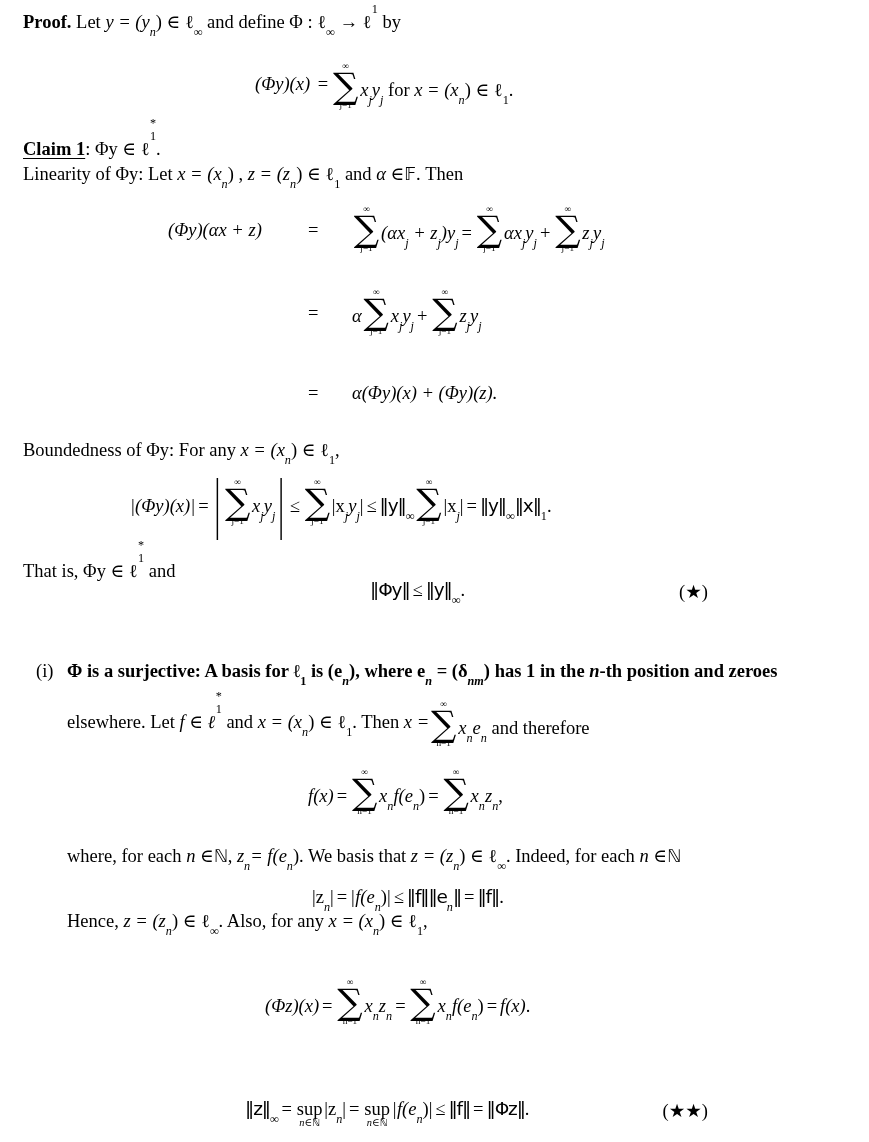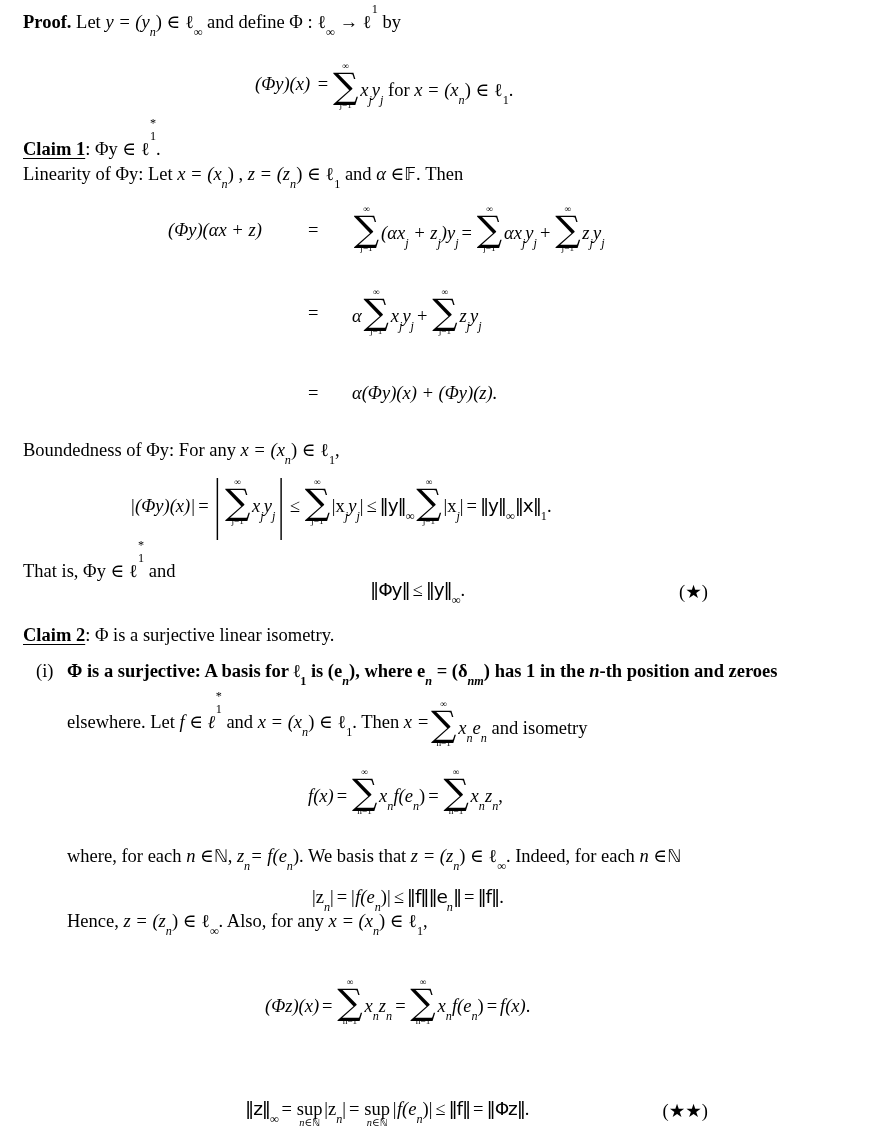--- a/index.html
+++ b/index.html
@@ -217,41 +217,37 @@
     <span>and</span>
   </div>
 
   <div class="display" style="left:370px; top:581px;">
     <span class="dbar mi">‖Φy‖</span><span class="mo">≤</span><span class="dbar mi">‖y‖</span><sub class="mup">∞</sub><span class="mup">.</span>
   </div>
   <div class="eqtag" style="top:581px;">
     <span>(★)</span>
   </div>
 
-  <div class="row body-text" style="top:626px;">
-    <span class="claim-label">Claim 2</span><span>:</span>
-    <span>Φ is a surjective linear isometry.</span>
-  </div>
 
   <div class="row item-marker" style="top:662px;">
     <span>(i)</span>
   </div>
   <div class="row item-body" style="top:662px;font-weight:bold;">
     <span><span>Φ is a surjective: A basis for ℓ</span><sub class="mup">1</sub></span>
     <span><span>is (e</span><sub class="mi">n</sub><span>), where e</span><sub class="mi">n</sub></span>
     <span><span>= (δ</span><sub class="mi">nm</sub><span>) has 1 in the</span></span>
     <span><span class="mi">n</span><span>-th position and zeroes</span></span>
   </div>
 
   <div class="row item-body" style="top:700px;">
     <span>elsewhere. Let</span>
     <span><span class="mi">f ∈ ℓ</span><span class="sub-sup"><span class="up">*</span><span class="dn">1</span></span></span>
     <span>and</span>
     <span><span class="mi">x = (x</span><sub class="mi">n</sub><span class="mup">) ∈ ℓ</span><sub class="mup">1</sub><span>. Then</span></span>
-    <span class="mi">x =</span><span class="bigsum"><span class="lim-top">∞</span><span class="op">∑</span><span class="lim-bot mi">n=1</span></span><span class="bigsum-shift"><span class="mi">x</span><sub class="mi">n</sub><span class="mi">e</span><sub class="mi">n</sub></span><span class="bigsum-shift">&nbsp;</span><span class="bigsum-shift">and isometry</span>
+    <span class="mi">x =</span><span class="bigsum"><span class="lim-top">∞</span><span class="op">∑</span><span class="lim-bot mi">n=1</span></span><span class="bigsum-shift"><span class="mi">x</span><sub class="mi">n</sub><span class="mi">e</span><sub class="mi">n</sub></span><span class="bigsum-shift">&nbsp;</span><span class="bigsum-shift">and therefore</span>
   </div>
 
   <div class="display" style="left:308px; top:768px;">
     <span class="bigsum-shift mi">f(x)</span><span class="bigsum-shift mo">=</span><span class="bigsum"><span class="lim-top">∞</span><span class="op">∑</span><span class="lim-bot mi">n=1</span></span><span class="bigsum-shift"><span class="mi">x</span><sub class="mi">n</sub><span class="mi">f(e</span><sub class="mi">n</sub><span class="mup">)</span></span><span class="bigsum-shift mo">=</span><span class="bigsum"><span class="lim-top">∞</span><span class="op">∑</span><span class="lim-bot mi">n=1</span></span><span class="bigsum-shift"><span class="mi">x</span><sub class="mi">n</sub><span class="mi">z</span><sub class="mi">n</sub><span class="mup">,</span></span>
   </div>
 
   <div class="row item-body" style="top:847px;">
     <span>where, for each</span>
     <span class="mi">n ∈</span><span class="bbN">ℕ</span><span>,</span>
     <span><span class="mi">z</span><sub class="mi">n</sub><span class="mi">= f(e</span><sub class="mi">n</sub><span class="mup">).</span></span>

